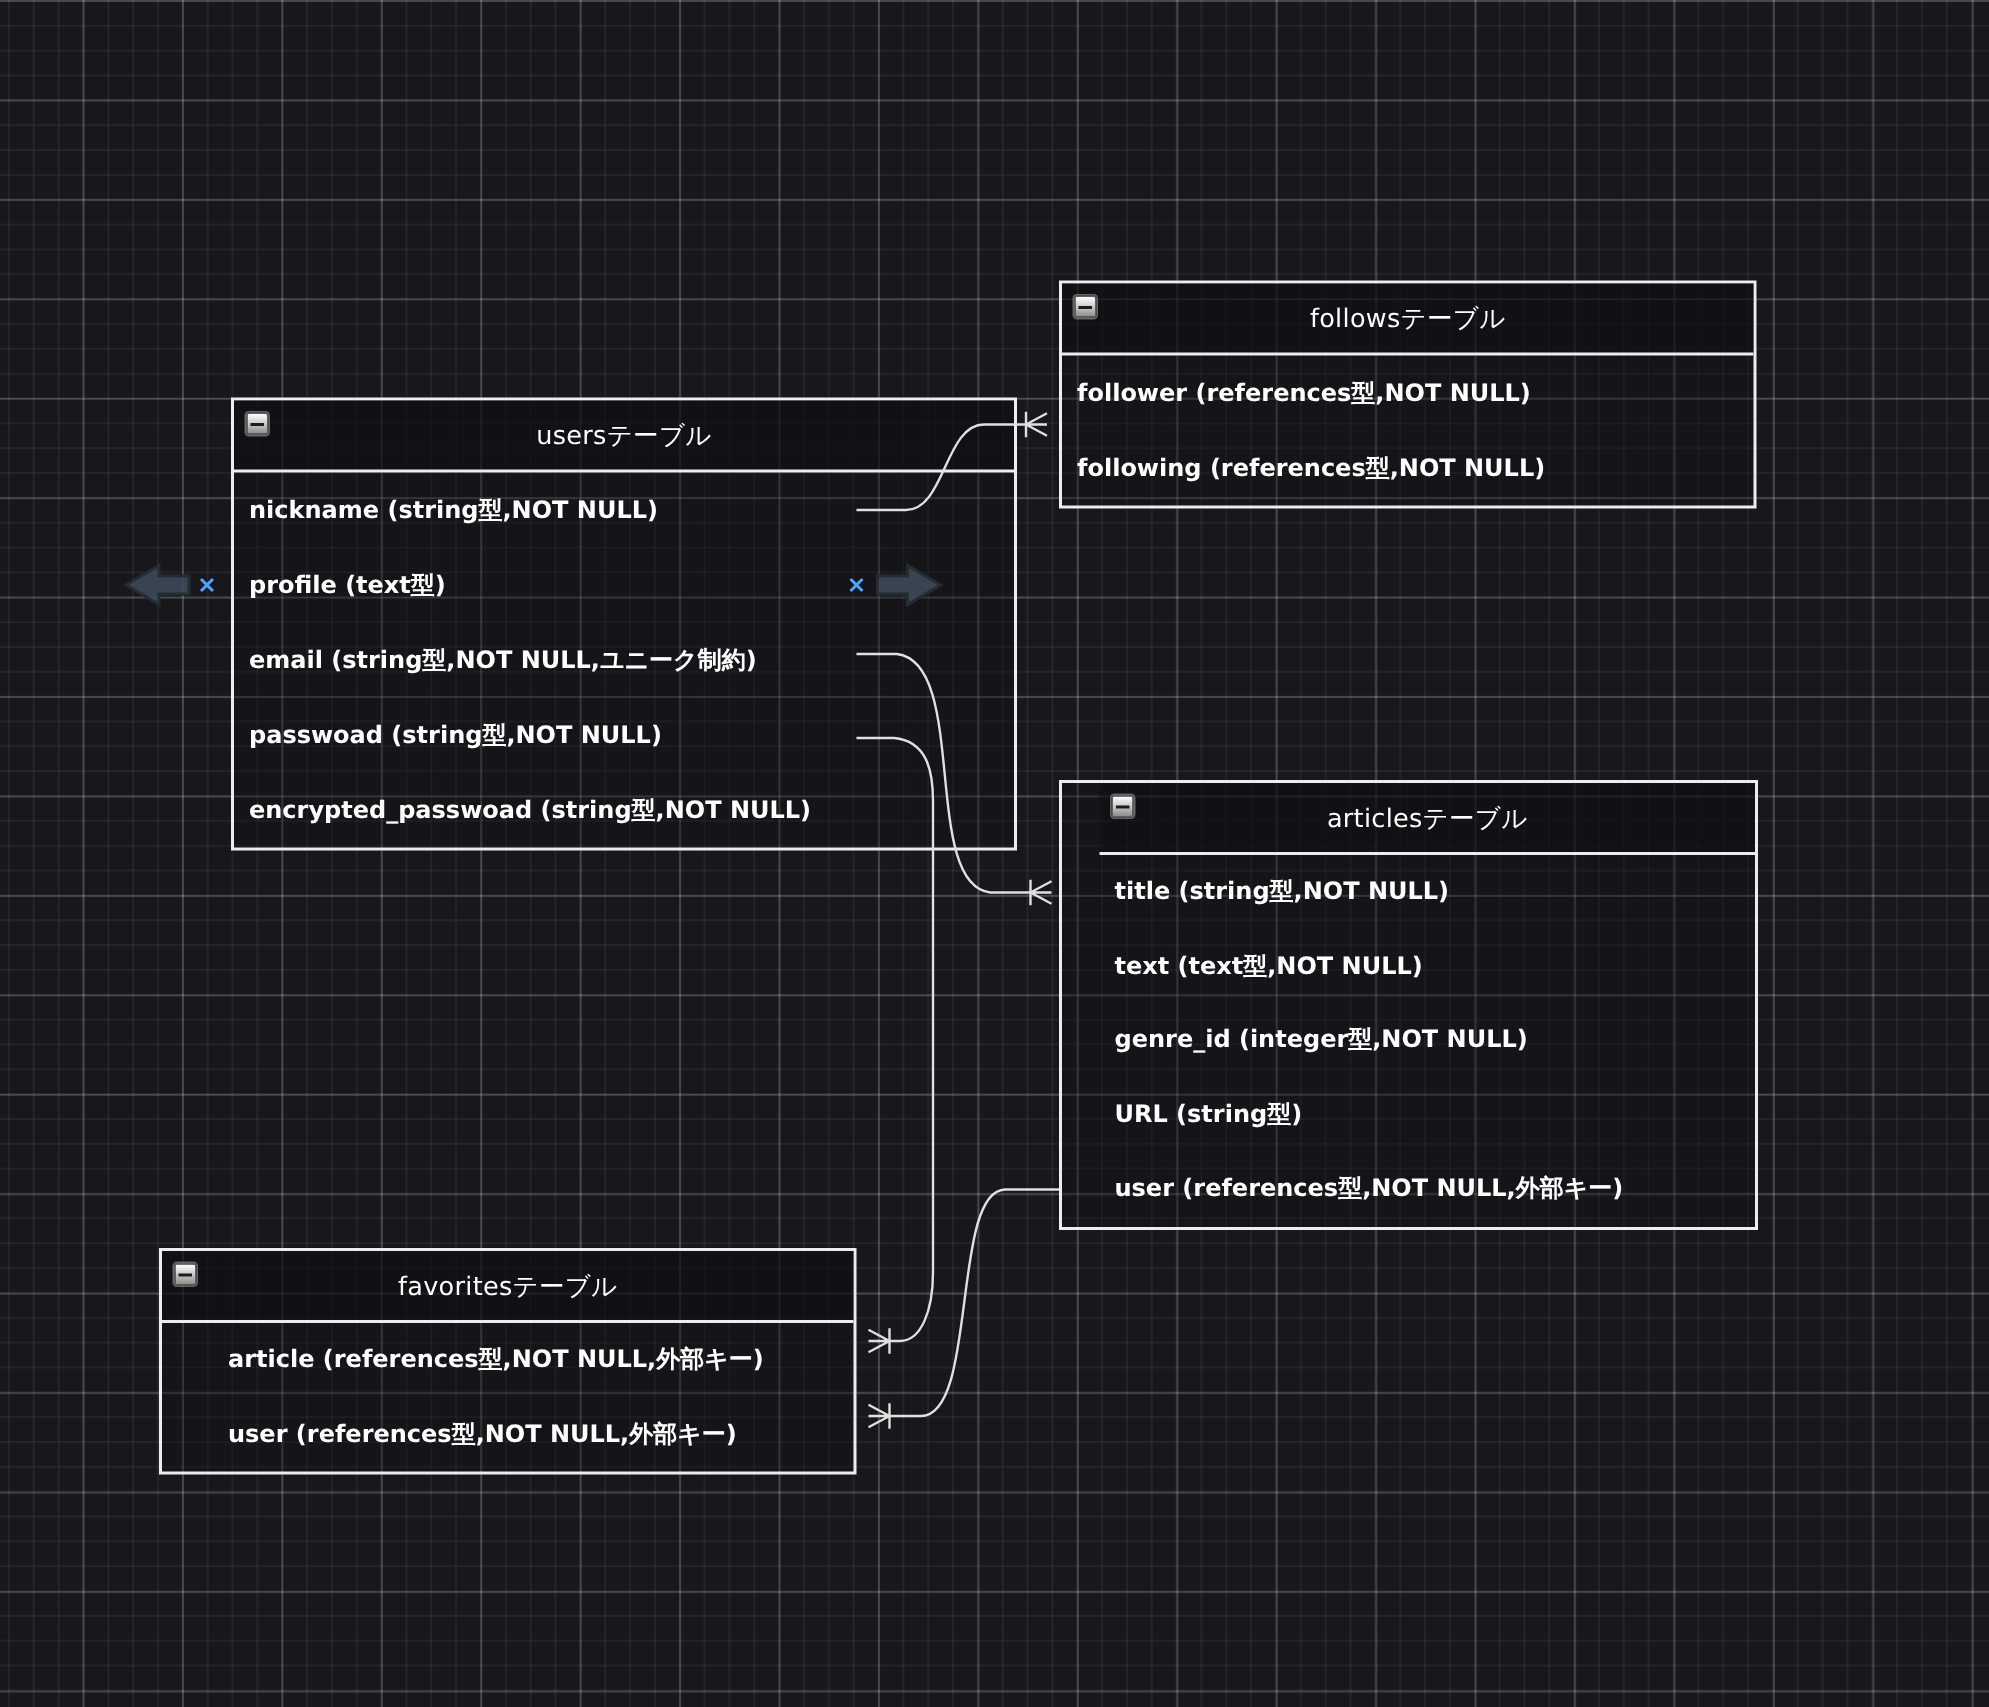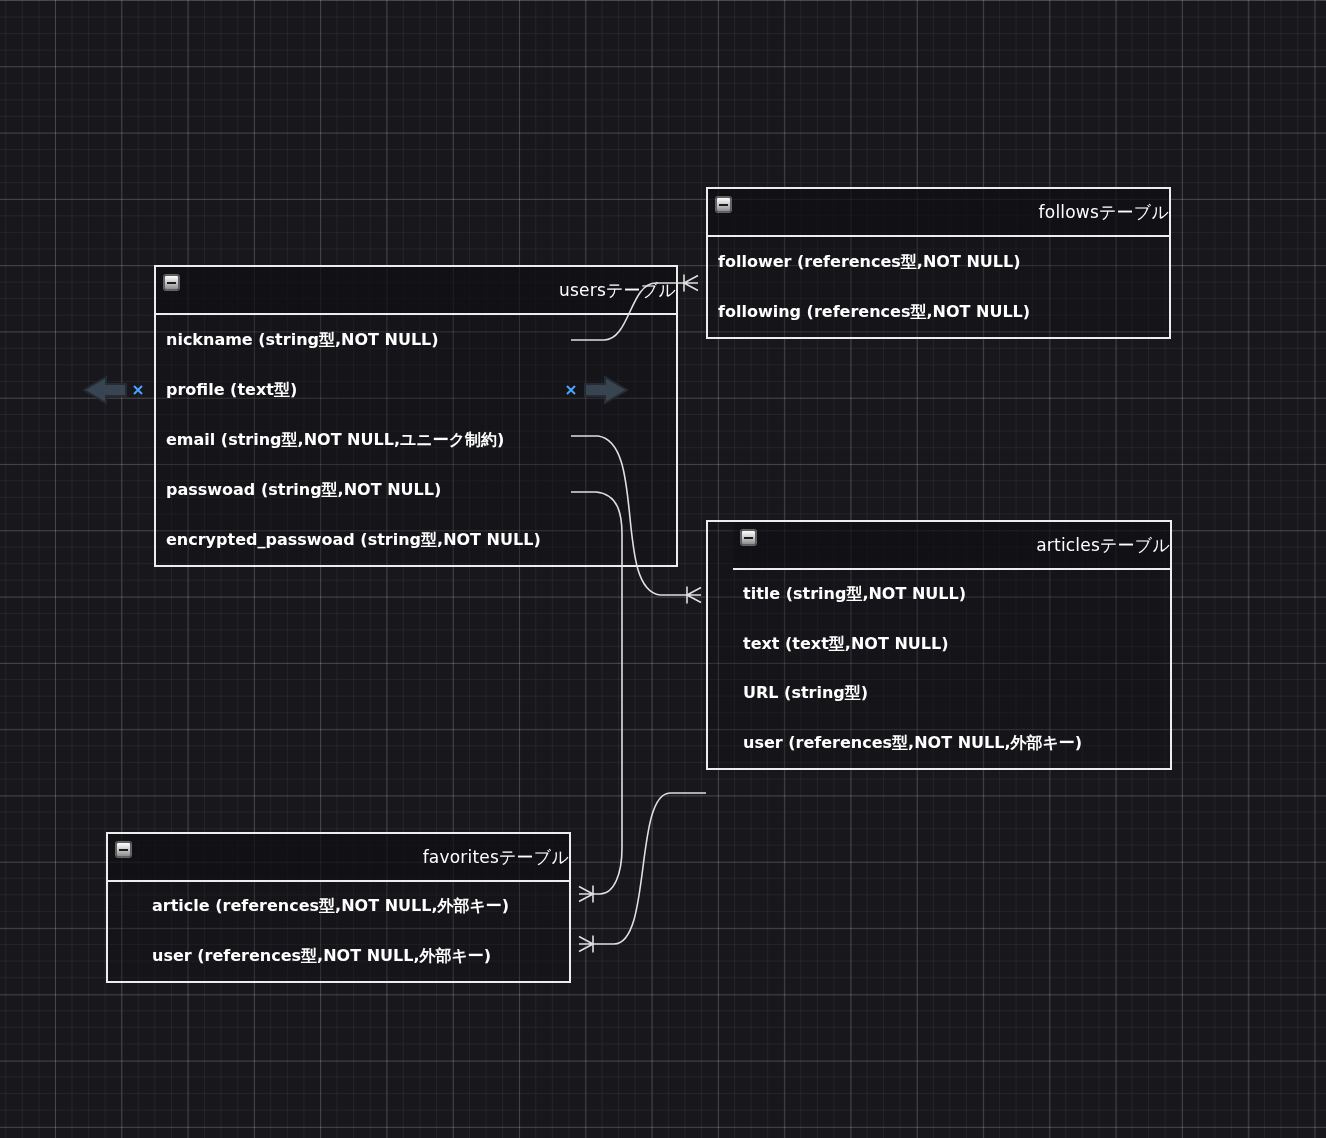--- a/index.html
+++ b/index.html
@@ -18,21 +18,21 @@
   .er-table{
     position:absolute;box-sizing:border-box;
     border:2px solid #ededed;
     background:rgba(16,16,21,0.35);
     color:#ffffff;
   }
   .er-header{
     position:relative;height:48px;box-sizing:border-box;
     border-bottom:2px solid #ededed;
     background:rgba(14,14,19,0.55);
-    display:flex;align-items:center;justify-content:flex-end;
+    display:flex;align-items:center;justify-content:center;
     font-size:17px;letter-spacing:0.2px;
   }
   .collapse-btn{
     position:absolute;left:8px;top:8px;width:15px;height:15px;box-sizing:border-box;
     background:linear-gradient(180deg,#fdfdfd 0%,#cfcfcf 45%,#8e8e8e 100%);
     border:1px solid #5f5f5f;border-radius:2px;
     display:flex;align-items:center;justify-content:center;
     box-shadow:0 0 0 1px rgba(255,255,255,0.35);
     cursor:pointer;
   }
@@ -80,20 +80,21 @@
   <div class="er-row">following (references型,NOT NULL)</div>
 </div>
 
 <div class="er-table" id="table-articles">
   <div class="er-header">
     <span class="collapse-btn"></span>
     <span>articlesテーブル</span>
   </div>
   <div class="er-row">title (string型,NOT NULL)</div>
   <div class="er-row">text (text型,NOT NULL)</div>
+  <div class="er-row">genre_id (integer型,NOT NULL)</div>
   <div class="er-row">URL (string型)</div>
   <div class="er-row">user (references型,NOT NULL,外部キー)</div>
 </div>
 
 <div class="er-table" id="table-favorites">
   <div class="er-header">
     <span class="collapse-btn"></span>
     <span>favoritesテーブル</span>
   </div>
   <div class="er-row">article (references型,NOT NULL,外部キー)</div>

